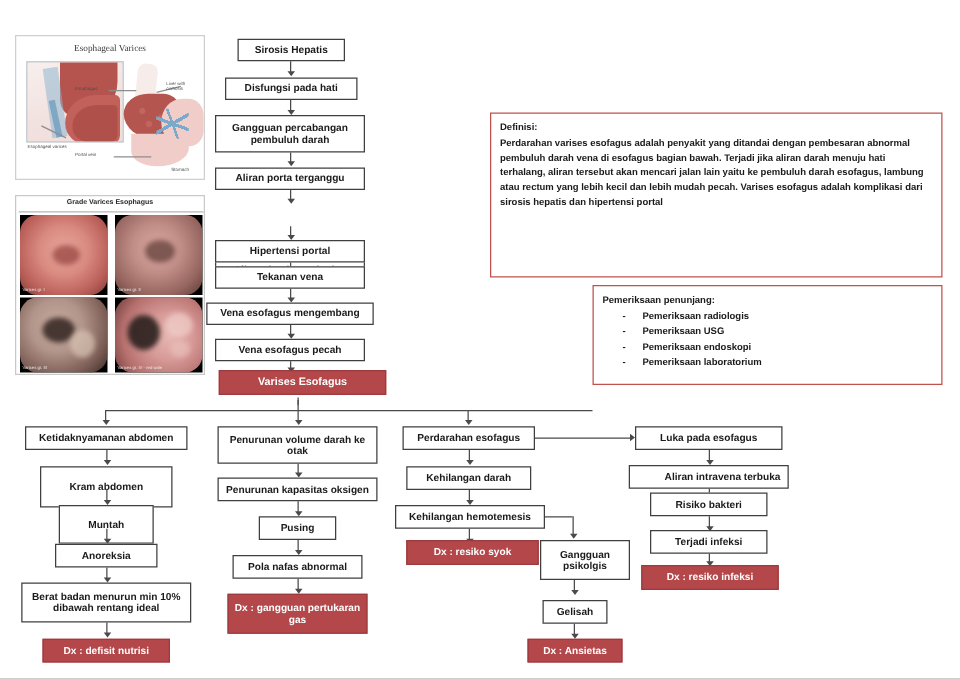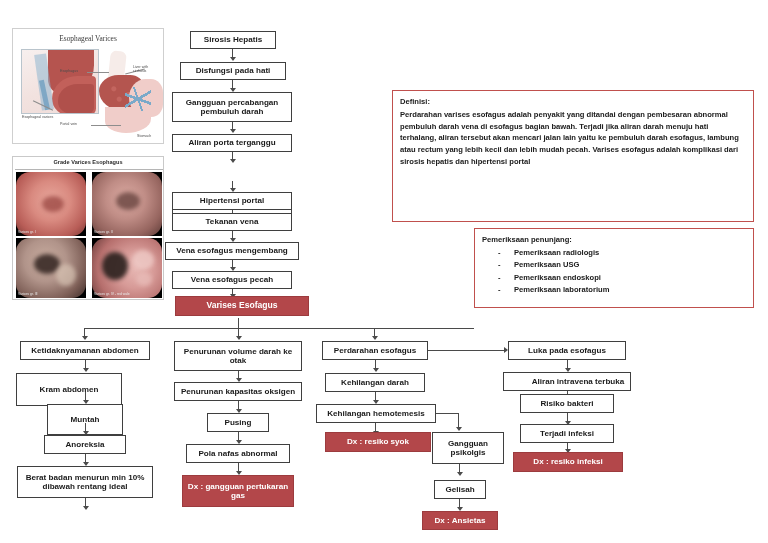--- a/index.html
+++ b/index.html
@@ -217,36 +217,37 @@
   <div class="arrow-d" style="left:82px;top:336px;"></div>
   <div class="vline" style="left:238px;top:320px;height:18px;"></div>
   <div class="arrow-d" style="left:236px;top:336px;"></div>
   <div class="vline" style="left:374px;top:328px;height:10px;"></div>
   <div class="arrow-d" style="left:372px;top:336px;"></div>
 
   <div class="box" style="left:20px;top:341px;width:130px;height:19px;">Ketidaknyamanan abdomen</div>
   <div class="vline" style="left:85px;top:360px;height:10px;"></div>
   <div class="arrow-d" style="left:83px;top:368px;"></div>
 
-  <div class="box" style="left:16px;top:373px;width:106px;height:33px;">Kram abdomen</div>
+  <div class="box" style="left:32px;top:373px;width:106px;height:33px;">Kram abdomen</div>
   <div class="vline" style="left:85px;top:392px;height:10px;"></div>
   <div class="arrow-d" style="left:83px;top:400px;"></div>
 
   <div class="box" style="left:47px;top:404px;width:76px;height:31px;">Muntah</div>
   <div class="vline" style="left:85px;top:423px;height:10px;"></div>
   <div class="arrow-d" style="left:83px;top:431px;"></div>
 
   <div class="box" style="left:44px;top:435px;width:82px;height:19px;">Anoreksia</div>
   <div class="vline" style="left:85px;top:454px;height:10px;"></div>
   <div class="arrow-d" style="left:83px;top:462px;"></div>
 
   <div class="box" style="left:17px;top:466px;width:136px;height:32px;">Berat badan menurun min 10% dibawah rentang ideal</div>
   <div class="vline" style="left:85px;top:498px;height:10px;"></div>
   <div class="arrow-d" style="left:83px;top:506px;"></div>
 
+  <div class="box dx" style="left:34px;top:511px;width:102px;height:19px;">Dx : defisit nutrisi</div>
 
   <div class="box" style="left:174px;top:341px;width:128px;height:30px;">Penurunan volume darah ke otak</div>
   <div class="vline" style="left:238px;top:371px;height:9px;"></div>
   <div class="arrow-d" style="left:236px;top:378px;"></div>
 
   <div class="box" style="left:174px;top:382px;width:128px;height:19px;">Penurunan kapasitas oksigen</div>
   <div class="vline" style="left:238px;top:401px;height:10px;"></div>
   <div class="arrow-d" style="left:236px;top:409px;"></div>
 
   <div class="box" style="left:207px;top:413px;width:62px;height:19px;">Pusing</div>

